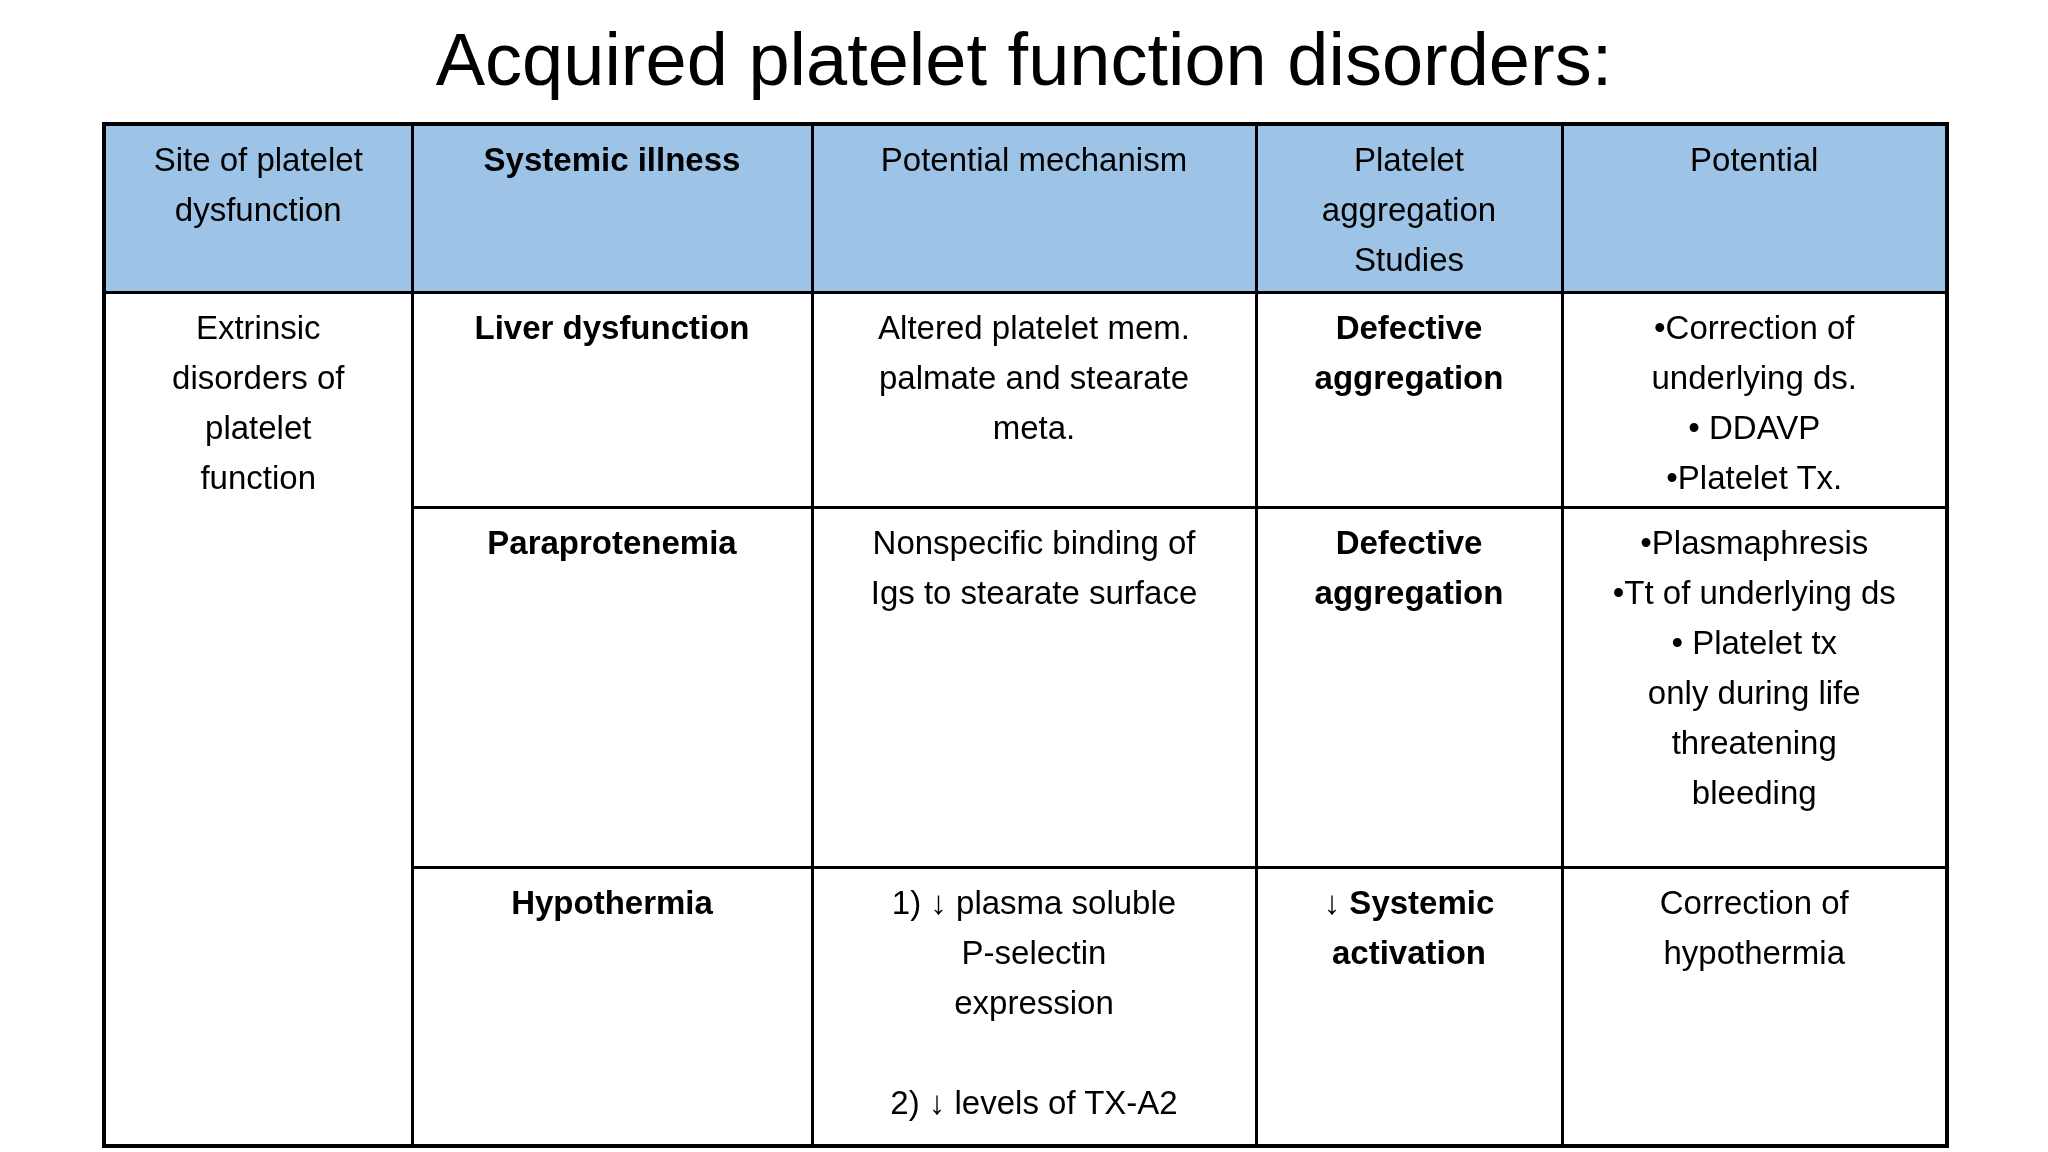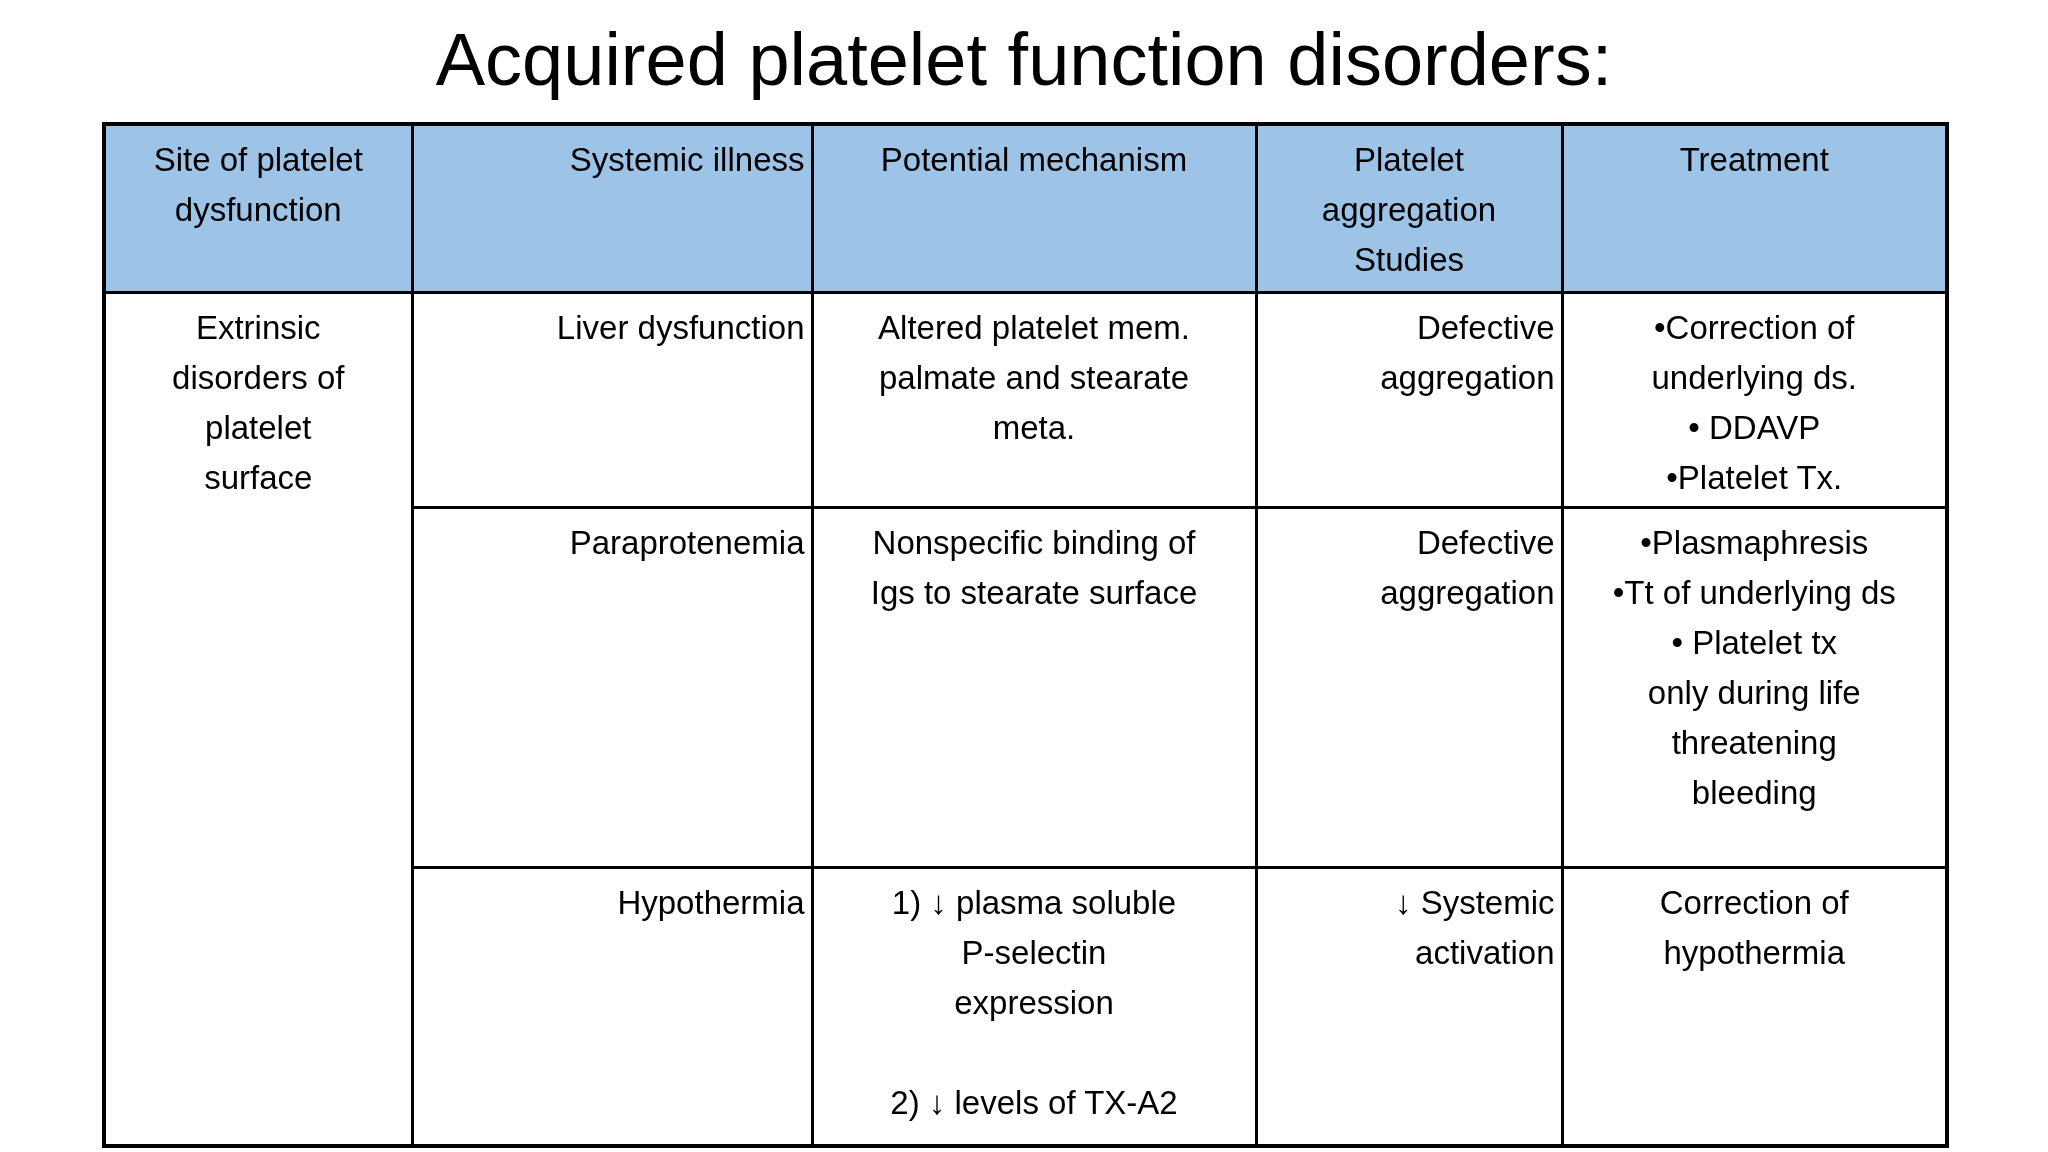--- a/index.html
+++ b/index.html
@@ -44,21 +44,21 @@
     text-align:center;
     font-size:33px;
     line-height:50px;
     padding:9px 6px 0 6px;
     font-weight:400;
     color:var(--text);
   }
   th{
     background:var(--header-bg);
   }
-  .bold{font-weight:400;text-align:right;}
+  .bold{font-weight:700;}
   .lines{white-space:pre-line;}
   tr.header-row{height:168px;}
   tr.row-1{height:215px;}
   tr.row-2{height:360px;}
 </style>
 </head>
 <body>
 
 <h1 class="page-title">Acquired platelet function disorders:</h1>
 
@@ -81,30 +81,30 @@
       </th>
       <th>
         <span class="lines">Potential mechanism</span>
       </th>
       <th>
         <span class="lines">Platelet
 aggregation
 Studies</span>
       </th>
       <th>
-        <span class="lines">Treatment</span>
+        <span class="lines">Potential</span>
       </th>
     </tr>
 
     <tr class="row-1">
       <td rowspan="3">
         <span class="lines">Extrinsic
 disorders of
 platelet
-surface</span>
+function</span>
       </td>
       <td class="bold">
         <span>Liver dysfunction</span>
       </td>
       <td>
         <span class="lines">Altered platelet mem.
 palmate and stearate
 meta.</span>
       </td>
       <td class="bold">

